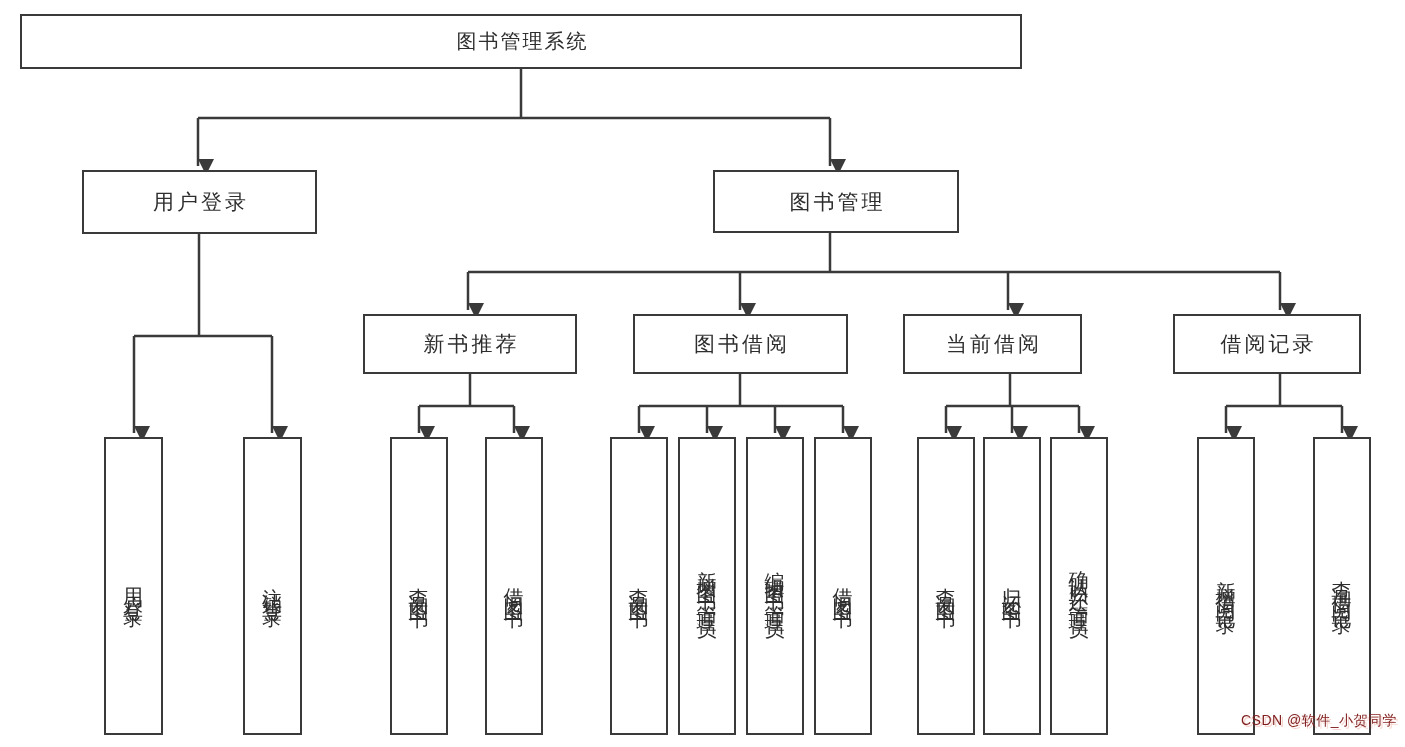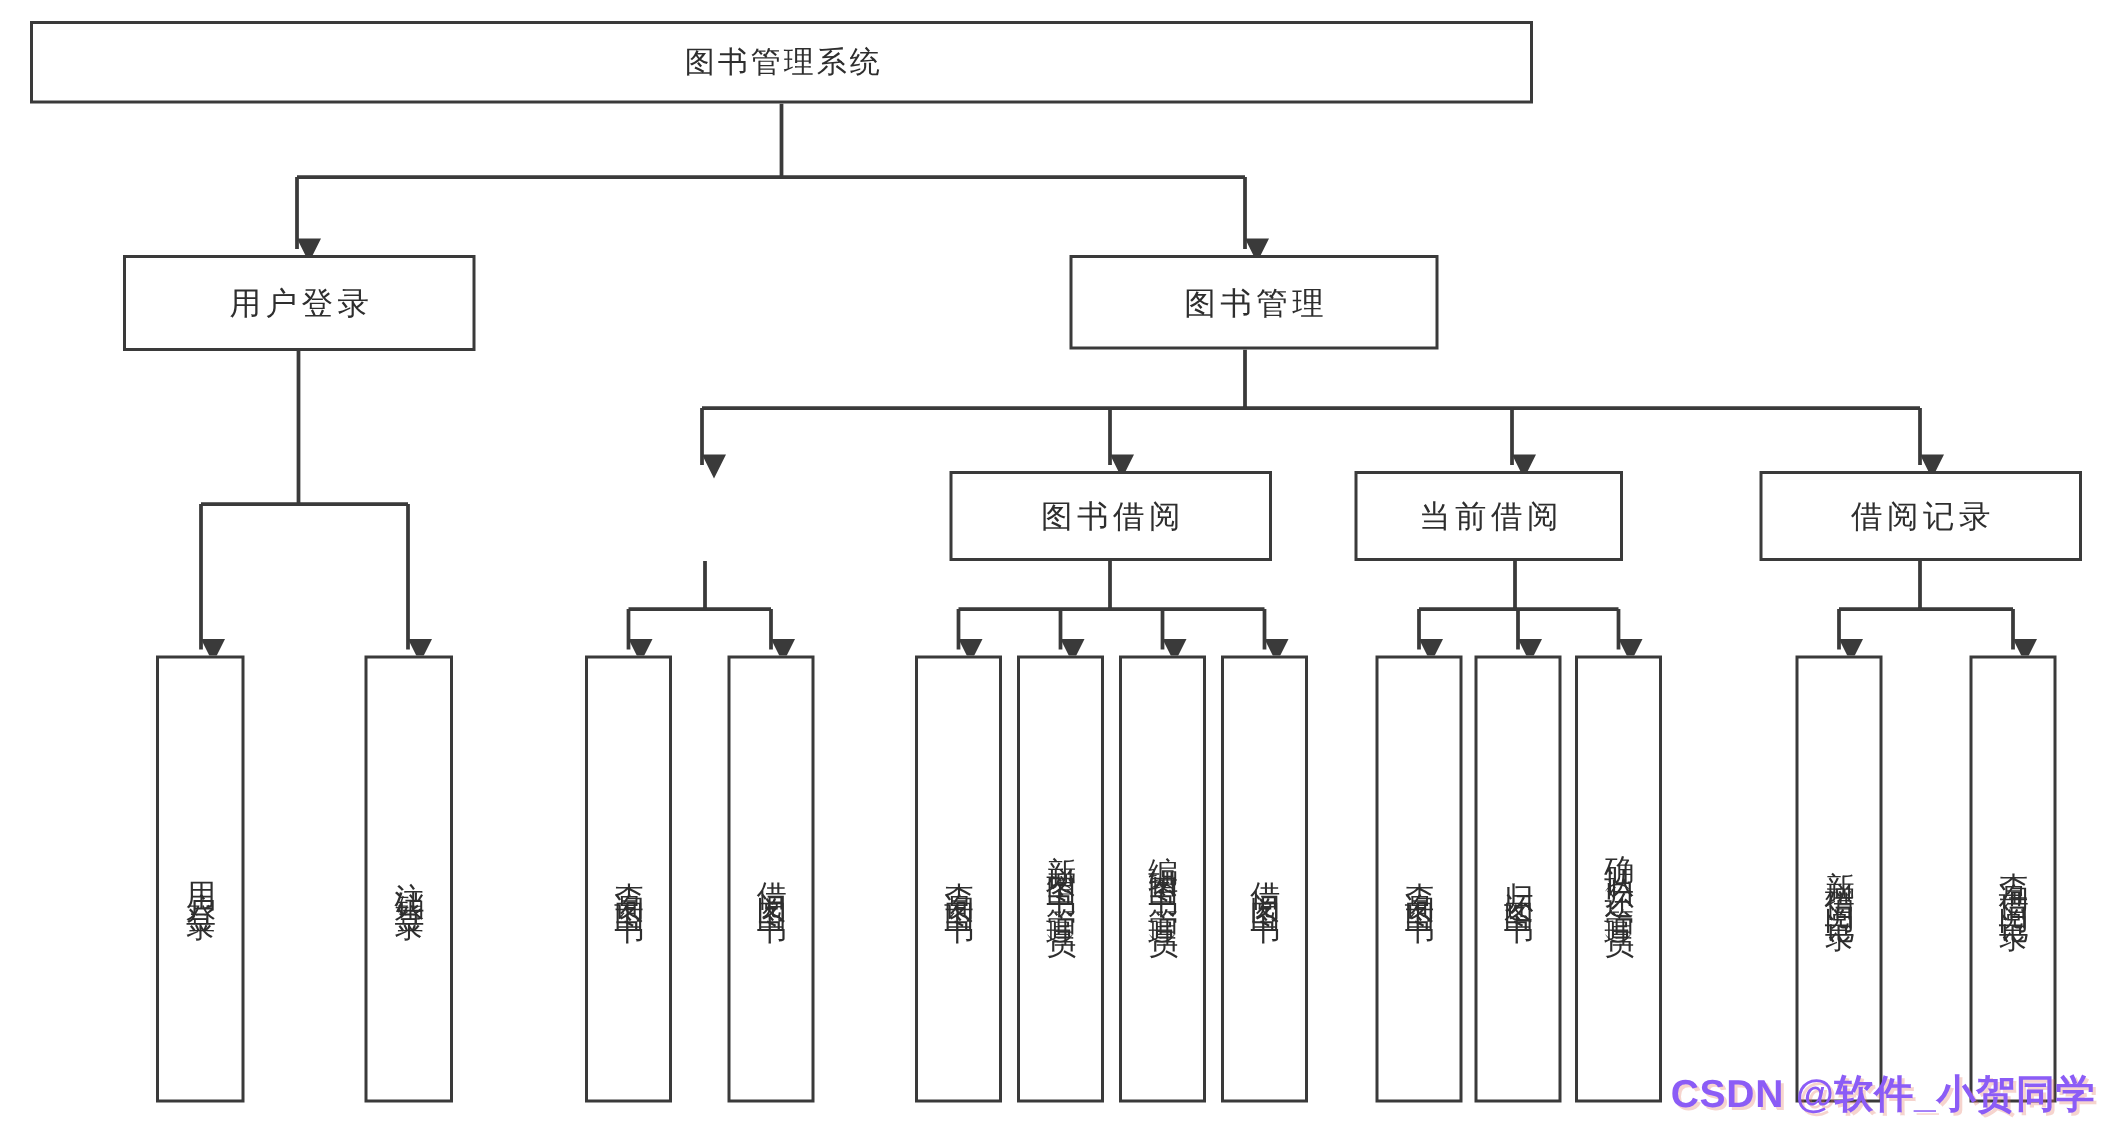--- a/index.html
+++ b/index.html
@@ -34,27 +34,26 @@
     text-orientation: mixed;
     font-size: 20px;
     letter-spacing: 7px;
     line-height: 1;
   }
   .vbox .lbl { display: block; }
   .watermark {
     position: absolute;
     top: 712px;
     right: 8px;
-    font-size: 26px;
+    font-size: 14px;
     letter-spacing: 0.5px;
-    color: #8b5cf6;
+    color: #7f1d1d;
     text-shadow: 2px 2px 0 rgba(224, 112, 92, 0.30);
     white-space: nowrap;
     z-index: 5;
-    font-weight: bold;
   }
 </style>
 </head>
 <body>
 
 <div class="stage">
 
   <svg class="lines-layer" width="1405" height="747" viewBox="0 0 1405 747" xmlns="http://www.w3.org/2000/svg">
     <defs>
       <marker id="arrow" markerUnits="userSpaceOnUse" markerWidth="16" markerHeight="18" refX="7" refY="16" orient="auto-start-reverse">
@@ -120,27 +119,30 @@
     <span class="lbl">图书管理系统</span>
   </div>
 
   <div class="node hbox" style="left:82px; top:170px; width:235px; height:64px;">
     <span class="lbl">用户登录</span>
   </div>
   <div class="node hbox" style="left:713px; top:170px; width:246px; height:63px;">
     <span class="lbl">图书管理</span>
   </div>
 
+  <div class="node hbox" style="left:363px; top:314px; width:214px; height:60px;">
+    <span class="lbl">新书推荐</span>
+  </div>
   <div class="node hbox" style="left:633px; top:314px; width:215px; height:60px;">
     <span class="lbl">图书借阅</span>
   </div>
   <div class="node hbox" style="left:903px; top:314px; width:179px; height:60px;">
     <span class="lbl">当前借阅</span>
   </div>
-  <div class="node hbox" style="left:1173px; top:314px; width:215px; height:60px;">
+  <div class="node hbox" style="left:1173px; top:314px; width:188px; height:60px;">
     <span class="lbl">借阅记录</span>
   </div>
 
   <div class="node vbox" style="left:104px; top:437px; width:59px; height:298px;">
     <span class="lbl">用户登录</span>
   </div>
   <div class="node vbox" style="left:243px; top:437px; width:59px; height:298px;">
     <span class="lbl">注销登录</span>
   </div>
 

